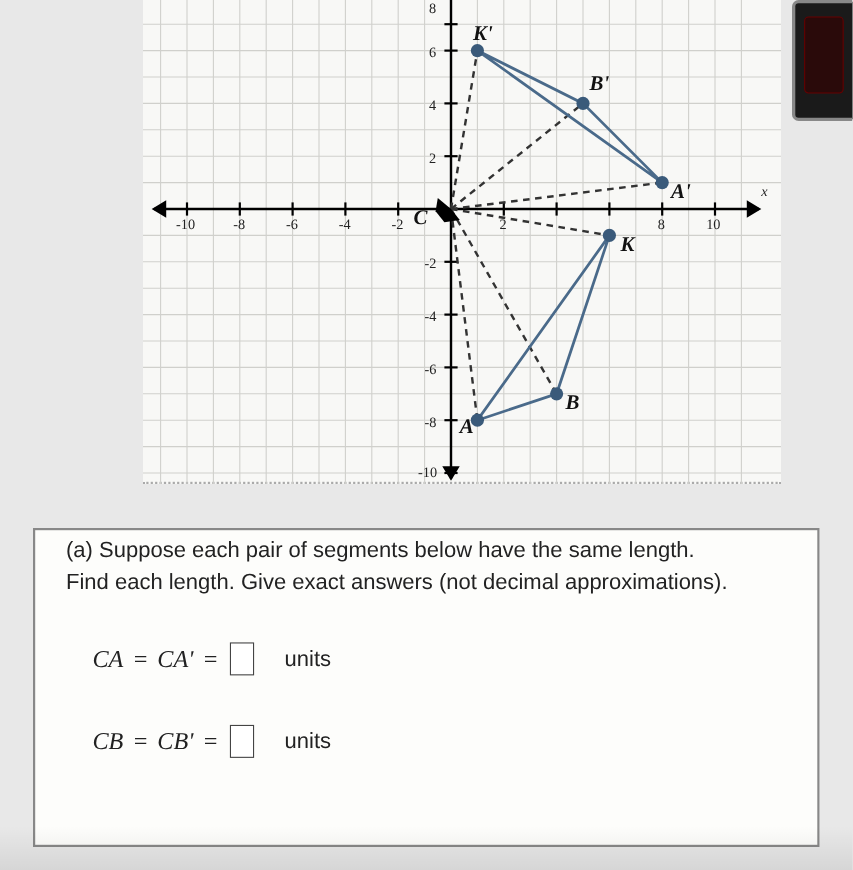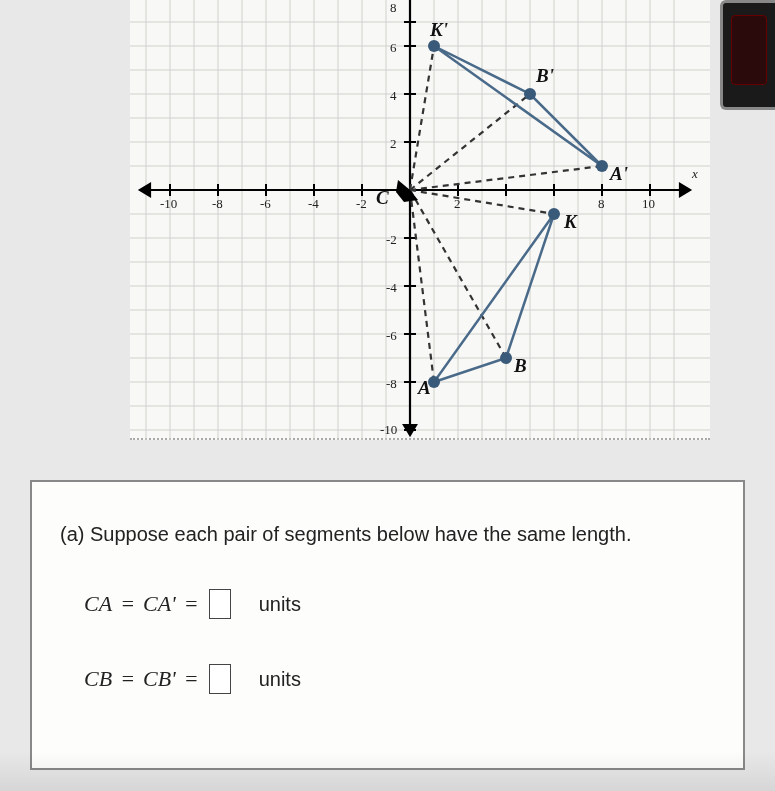--- a/index.html
+++ b/index.html
@@ -26,21 +26,21 @@
       left: 0;
     }
     .question-box {
       position: absolute;
       top: 480px;
       left: 30px;
       width: 715px;
       height: 290px;
       background: #fdfdfb;
       border: 2px solid #888;
-      padding: 38px 28px;
+      padding: 4px 28px;
       font-size: 20px;
       color: #222;
     }
     .question-prompt {
       line-height: 1.45;
       margin-bottom: 40px;
     }
     .equation-row {
       font-size: 22px;
       font-style: italic;
@@ -238,20 +238,21 @@
       <text x="406" y="82">B'</text>
       <text x="300" y="36">K'</text>
     </g>
   </svg>
 </div>
 
 <div class="question-box">
   <div class="question-prompt">
     <span>(a)</span>
     <span>Suppose each pair of segments below have the same length.</span><br>
+    <span>Find each length. Give exact answers (not decimal approximations).</span>
   </div>
 
   <div class="equation-row">
     <span class="var">CA</span>
     <span class="eq">=</span>
     <span class="var">CA'</span>
     <span class="eq">=</span>
     <span class="answer-box"></span>
     <span class="units">units</span>
   </div>

